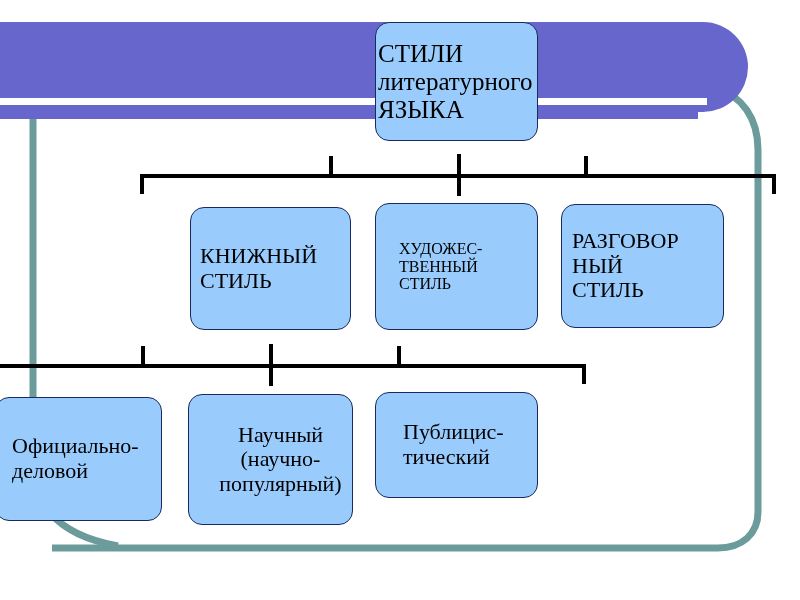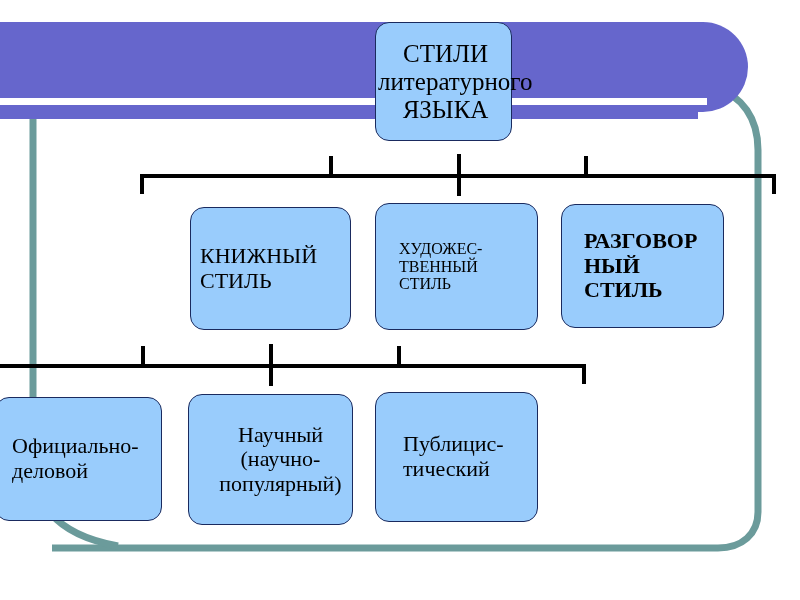--- a/index.html
+++ b/index.html
@@ -56,57 +56,57 @@
     color:#000000;
     line-height:1.12;
   }
   .node .txt{
     display:block;
     width:100%;
     white-space:pre-line;
   }
 
   #node-root{
-    left:375px; top:22px; width:137px; height:119px;
-    font-size:25px; text-align:center;
+    left:375px; top:22px; width:163px; height:119px;
+    font-size:25px; text-align:left;
   }
   #node-root .txt{padding:0 2px;}
 
   #node-book{
     left:190px; top:207px; width:161px; height:123px;
     font-size:22px;
   }
   #node-book .txt{padding-left:9px;}
 
   #node-art{
     left:375px; top:203px; width:163px; height:127px;
     font-size:16px;
   }
   #node-art .txt{padding-left:23px;}
 
   #node-spoken{
     left:561px; top:204px; width:163px; height:124px;
     font-size:22px;
   }
-  #node-spoken .txt{padding-left:22px;font-weight:bold;}
+  #node-spoken .txt{padding-left:10px;}
 
   #node-official{
     left:-5px; top:397px; width:167px; height:124px;
     font-size:22px;
   }
   #node-official .txt{padding-left:16px;}
 
   #node-science{
     left:188px; top:394px; width:165px; height:131px;
     font-size:22px;
   }
   #node-science .txt{padding-left:20px;text-align:center;}
 
   #node-public{
-    left:375px; top:392px; width:163px; height:130px;
+    left:375px; top:392px; width:163px; height:106px;
     font-size:22px;
   }
   #node-public .txt{padding-left:27px;}
 </style>
 </head>
 <body>
 
 <div id="stage">
 
   <svg class="frame-svg" viewBox="0 0 800 600" aria-hidden="true">

